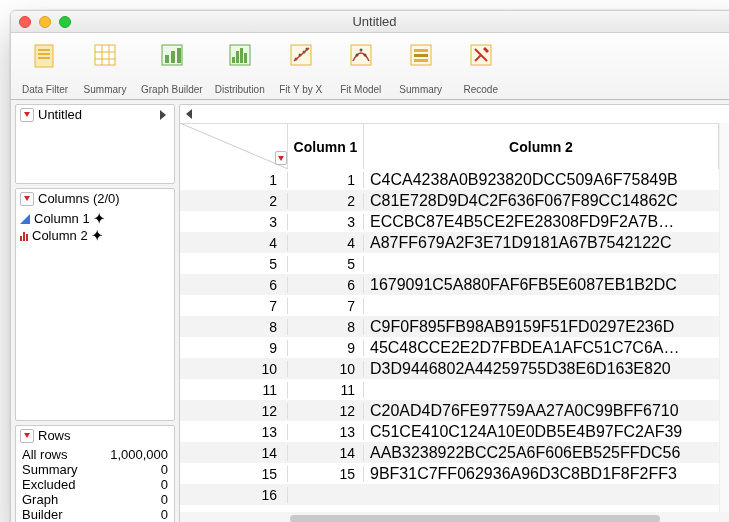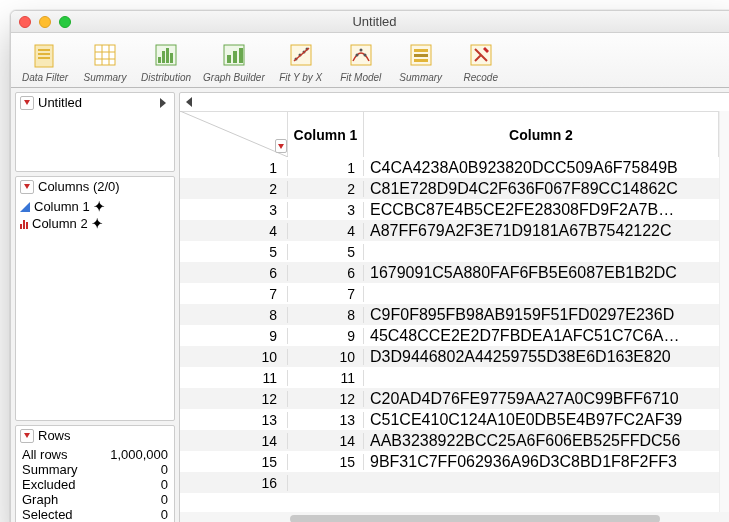--- a/index.html
+++ b/index.html
@@ -29,21 +29,21 @@
     display: flex; gap: 4px; padding: 4px 6px 2px 6px;
     background: linear-gradient(#fdfdfd,#f3f3f3);
     border-bottom: 1px solid #bbb;
   }
   .tbtn {
     display: flex; flex-direction: column; align-items: center;
     padding: 2px 4px; cursor: pointer; border-radius: 3px;
     min-width: 56px;
   }
   .tbtn .ticon { width: 32px; height: 32px; display: flex; align-items: center; justify-content: center; }
-  .tbtn .tlabel { font-size: 10px; color: #555; margin-top: 1px; white-space: nowrap; font-style: italic; }
+  .tbtn .tlabel { font-size: 10px; color: #555; margin-top: 13px; white-space: nowrap; }
   
   .body { flex: 1; display: flex; overflow: hidden; background: #f3f3f3; }
   .sidebar {
     width: 168px; display: flex; flex-direction: column; gap: 4px;
     padding: 4px; background: #f3f3f3;
   }
   .panel {
     background: #fff; border: 1px solid #ccc; border-radius: 2px;
     display: flex; flex-direction: column; overflow: hidden;
   }
@@ -134,38 +134,38 @@
             <line x1="11" y1="4" x2="11" y2="24" stroke="#e2b53a"></line>
             <line x1="18" y1="4" x2="18" y2="24" stroke="#e2b53a"></line>
           </svg>
         </div>
                  <div class="tlabel">Summary</div>
       </div>
       <div class="tbtn">
         <div class="ticon">
           <svg width="28" height="28">
             <rect x="4" y="4" width="20" height="20" fill="#eef7e7" stroke="#6aa84f"></rect>
+            <rect x="7" y="14" width="4" height="8" fill="#6aa84f"></rect>
+            <rect x="13" y="10" width="4" height="12" fill="#6aa84f"></rect>
+            <rect x="19" y="7" width="4" height="15" fill="#6aa84f"></rect>
+          </svg>
+        </div>
+                 <div class="tlabel">Graph Builder</div>
+      </div>
+      <div class="tbtn">
+        <div class="ticon">
+          <svg width="28" height="28">
+            <rect x="4" y="4" width="20" height="20" fill="#eef7e7" stroke="#6aa84f"></rect>
             <rect x="6" y="16" width="3" height="6" fill="#6aa84f"></rect>
             <rect x="10" y="10" width="3" height="12" fill="#6aa84f"></rect>
             <rect x="14" y="7" width="3" height="15" fill="#6aa84f"></rect>
             <rect x="18" y="12" width="3" height="10" fill="#6aa84f"></rect>
           </svg>
         </div>
                  <div class="tlabel">Distribution</div>
-      </div>
-      <div class="tbtn">
-        <div class="ticon">
-          <svg width="28" height="28">
-            <rect x="4" y="4" width="20" height="20" fill="#eef7e7" stroke="#6aa84f"></rect>
-            <rect x="7" y="14" width="4" height="8" fill="#6aa84f"></rect>
-            <rect x="13" y="10" width="4" height="12" fill="#6aa84f"></rect>
-            <rect x="19" y="7" width="4" height="15" fill="#6aa84f"></rect>
-          </svg>
-        </div>
-                 <div class="tlabel">Graph Builder</div>
       </div>
       <div class="tbtn">
         <div class="ticon">
           <svg width="28" height="28">
             <rect x="4" y="4" width="20" height="20" fill="#fdf7e3" stroke="#e2b53a"></rect>
             <circle cx="9" cy="18" r="1.5" fill="#555"></circle>
             <circle cx="13" cy="14" r="1.5" fill="#555"></circle>
             <circle cx="17" cy="11" r="1.5" fill="#555"></circle>
             <circle cx="20" cy="8" r="1.5" fill="#555"></circle>
             <line x1="7" y1="20" x2="22" y2="7" stroke="#c0392b" stroke-width="1.5"></line>
@@ -265,21 +265,21 @@
             </div>
           <div class="rows-line">
               <span>Excluded</span>
               <span>0</span>
             </div>
           <div class="rows-line">
               <span>Graph</span>
               <span>0</span>
             </div>
           <div class="rows-line">
-              <span>Selected</span>
+              <span>Builder</span>
               <span>0</span>
             </div>
         </div>
       </div>
 
     </div>
 
     <div class="main">
       <div class="main-top">
         <span class="tick" style="transform:rotate(180deg)"></span>

